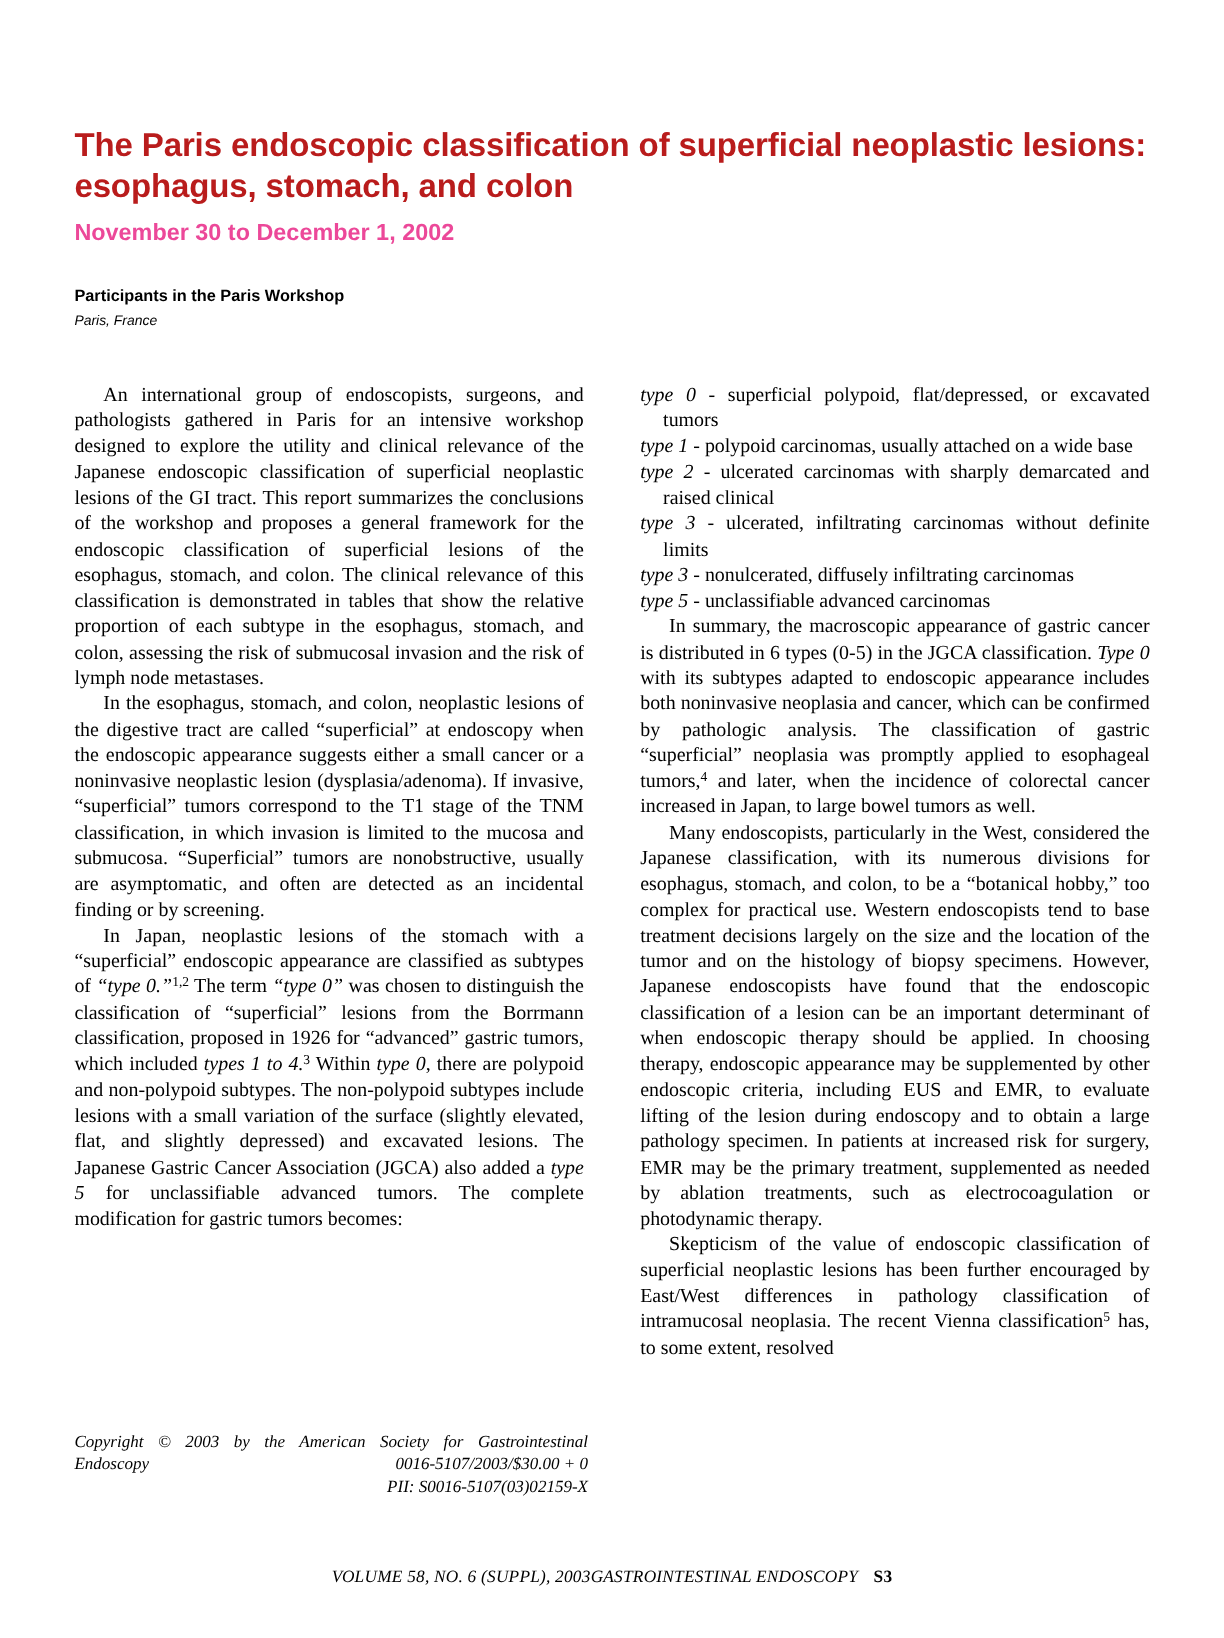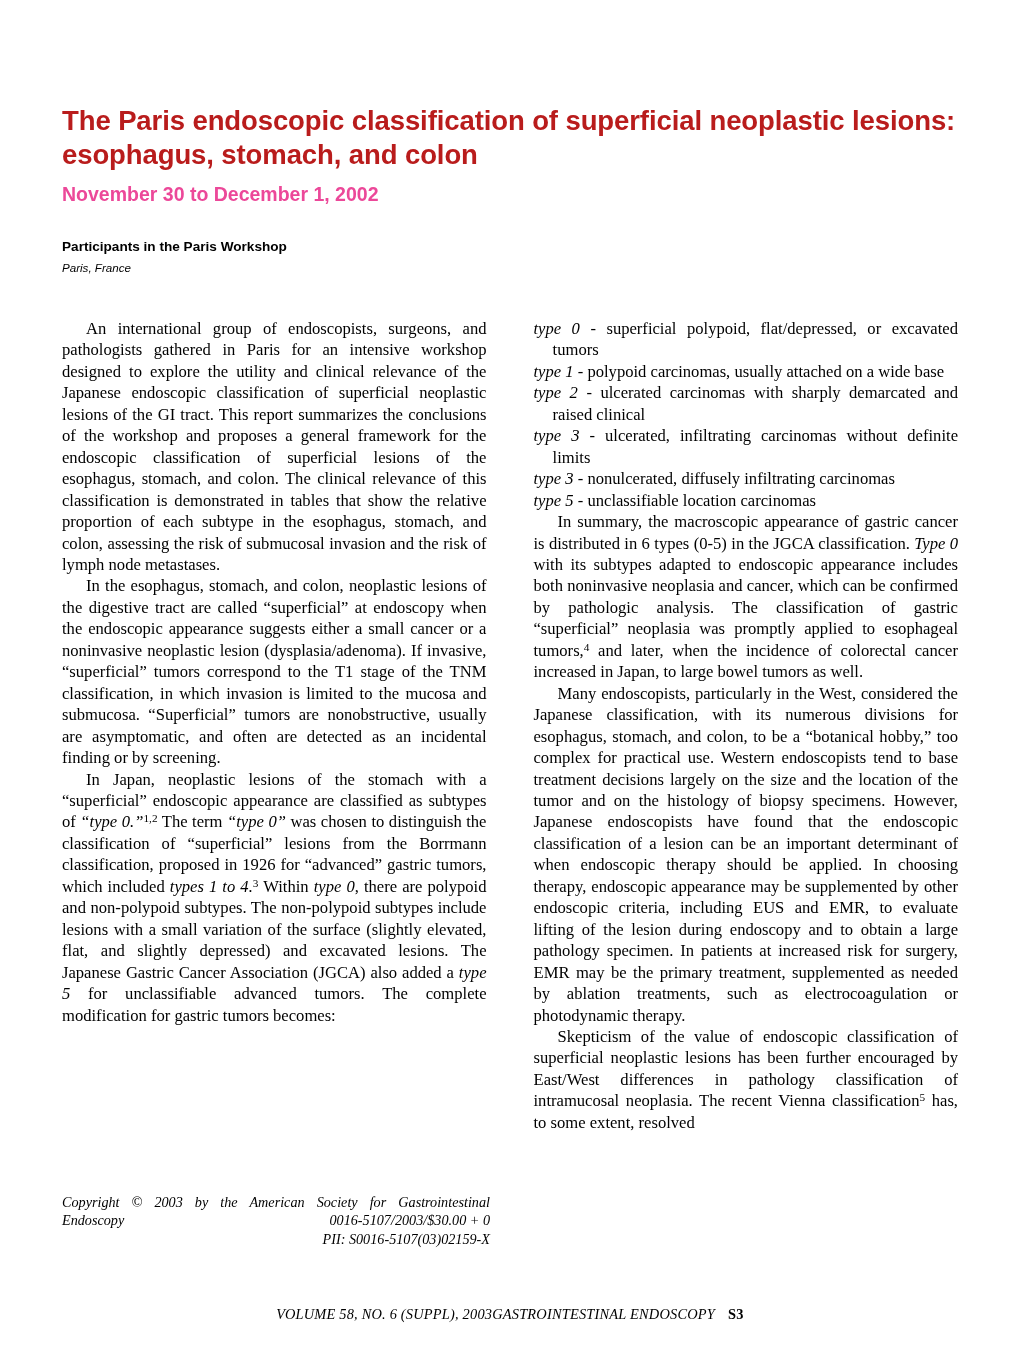--- a/index.html
+++ b/index.html
@@ -197,21 +197,21 @@
       </div>
     </div>
 
     <div class="col col-right">
       <div class="type-list">
         <p class="type-entry"><span class="type-label">type 0</span><span> - superficial polypoid, flat/depressed, or excavated tumors</span></p>
         <p class="type-entry"><span class="type-label">type 1</span><span> - polypoid carcinomas, usually attached on a wide base</span></p>
         <p class="type-entry"><span class="type-label">type 2</span><span> - ulcerated carcinomas with sharply demarcated and raised clinical</span></p>
         <p class="type-entry"><span class="type-label">type 3</span><span> - ulcerated, infiltrating carcinomas without definite limits</span></p>
         <p class="type-entry"><span class="type-label">type 3</span><span> - nonulcerated, diffusely infiltrating carcinomas</span></p>
-        <p class="type-entry"><span class="type-label">type 5</span><span> - unclassifiable location carcinomas</span></p>
+        <p class="type-entry"><span class="type-label">type 5</span><span> - unclassifiable advanced carcinomas</span></p>
       </div>
 
       <div class="col-body">
         <p><span>In summary, the macroscopic appearance of gastric cancer is distributed in 6 types (0-5) in the JGCA classification. </span><i>Type 0</i><span> with its subtypes adapted to endoscopic appearance includes both noninvasive neoplasia and cancer, which can be confirmed by pathologic analysis. The classification of gastric “superficial” neoplasia was promptly applied to esophageal tumors,</span><sup>4</sup><span> and later, when the incidence of colorectal cancer increased in Japan, to large bowel tumors as well.</span></p>
         <p>Many endoscopists, particularly in the West, considered the Japanese classification, with its numerous divisions for esophagus, stomach, and colon, to be a “botanical hobby,” too complex for practical use. Western endoscopists tend to base treatment decisions largely on the size and the location of the tumor and on the histology of biopsy specimens. However, Japanese endoscopists have found that the endoscopic classification of a lesion can be an important determinant of when endoscopic therapy should be applied. In choosing therapy, endoscopic appearance may be supplemented by other endoscopic criteria, including EUS and EMR, to evaluate lifting of the lesion during endoscopy and to obtain a large pathology specimen. In patients at increased risk for surgery, EMR may be the primary treatment, supplemented as needed by ablation treatments, such as electrocoagulation or photodynamic therapy.</p>
         <p><span>Skepticism of the value of endoscopic classification of superficial neoplastic lesions has been further encouraged by East/West differences in pathology classification of intramucosal neoplasia. The recent Vienna classification</span><sup>5</sup><span> has, to some extent, resolved</span></p>
       </div>
     </div>
 
   </div>

